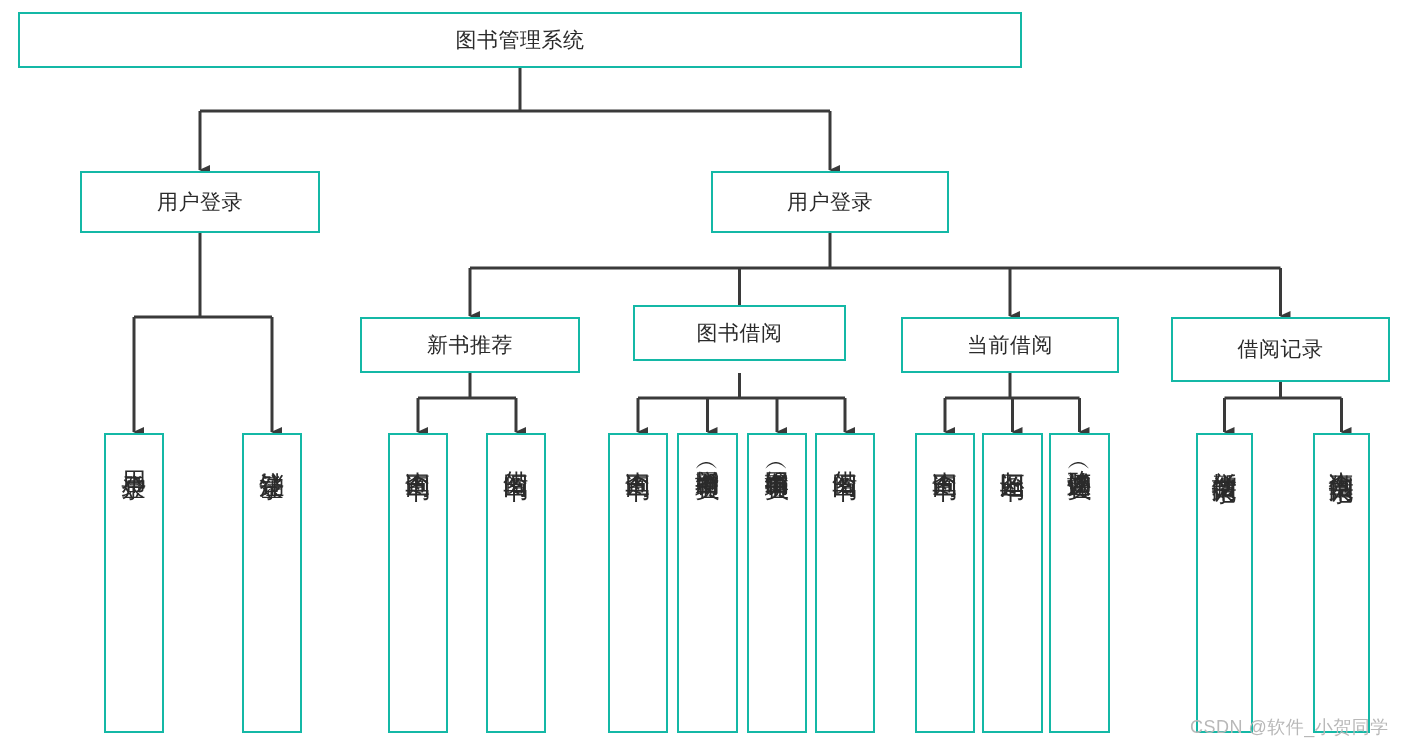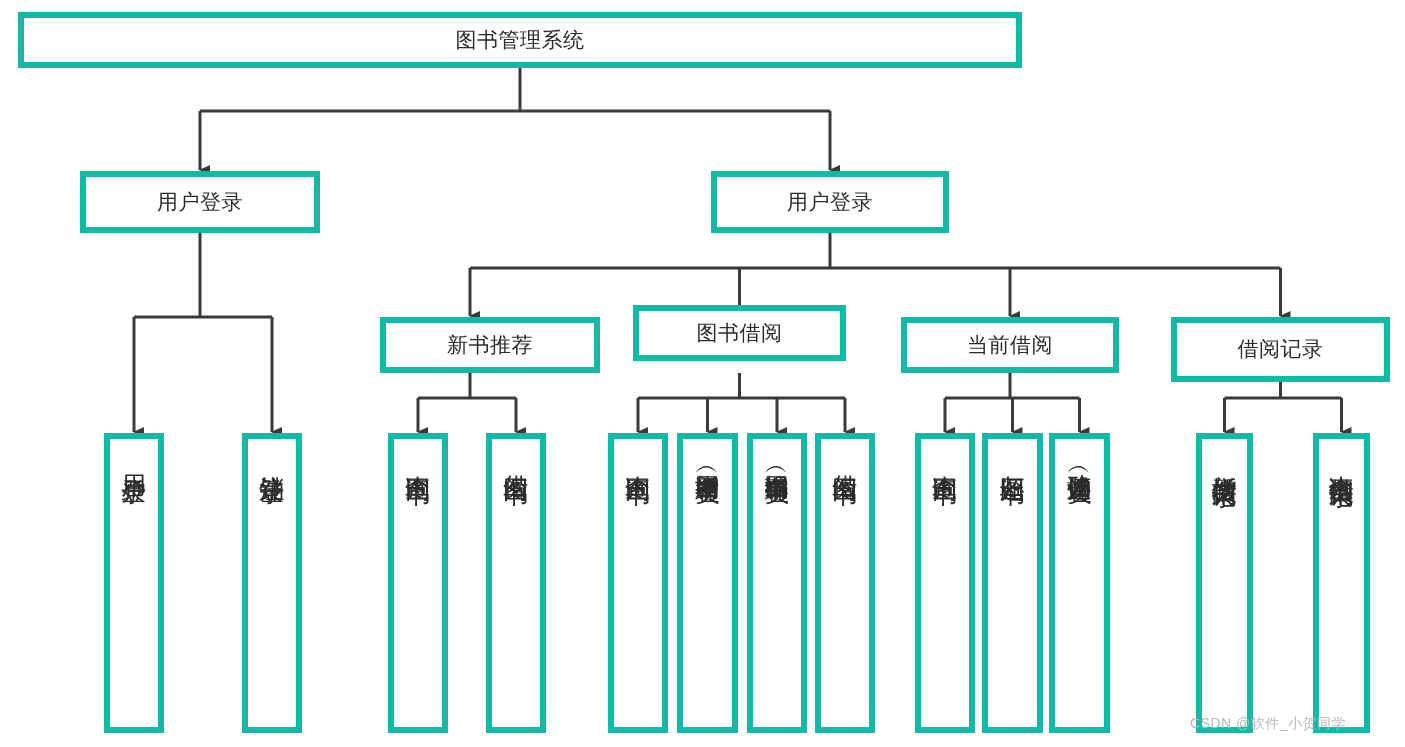--- a/index.html
+++ b/index.html
@@ -21,21 +21,21 @@
     position: absolute;
     left: 0;
     top: 0;
     width: 1405px;
     height: 747px;
     pointer-events: none;
   }
   .node {
     position: absolute;
     box-sizing: border-box;
-    border: 6px solid #14b8a6;
+    border: 2px solid #14b8a6;
     background: #ffffff;
     display: flex;
     align-items: center;
     justify-content: center;
     color: #2b2b2b;
   }
   .node .label {
     display: block;
     text-align: center;
     color: #2b2b2b;
@@ -58,21 +58,21 @@
     line-height: 1.06;
     letter-spacing: 2px;
     white-space: nowrap;
   }
   .node.vert.small .label {
     font-size: 24px;
     letter-spacing: 1px;
   }
   .watermark {
     position: absolute;
-    font-size: 14px;
+    font-size: 18px;
     color: #b8b8b8;
     white-space: nowrap;
     letter-spacing: 0.5px;
   }
 </style>
 </head>
 <body>
 
 <div id="canvas">
 
@@ -122,21 +122,21 @@
   <div id="node-layer">
       <div class="node horiz" style="left: 18px; top: 12px; width: 1004px; height: 56px;">
         <span class="label">图书管理系统</span>
       </div>
       <div class="node horiz" style="left: 80px; top: 171px; width: 240px; height: 62px;">
         <span class="label">用户登录</span>
       </div>
       <div class="node horiz" style="left: 711px; top: 171px; width: 238px; height: 62px;">
         <span class="label">用户登录</span>
       </div>
-      <div class="node horiz" style="left: 380px; top: 317px; width: 220px; height: 56px;">
+      <div class="node horiz" style="left: 360px; top: 317px; width: 220px; height: 56px;">
         <span class="label">新书推荐</span>
       </div>
       <div class="node horiz" style="left: 633px; top: 305px; width: 213px; height: 56px;">
         <span class="label">图书借阅</span>
       </div>
       <div class="node horiz" style="left: 901px; top: 317px; width: 218px; height: 56px;">
         <span class="label">当前借阅</span>
       </div>
       <div class="node horiz" style="left: 1171px; top: 317px; width: 219px; height: 65px;">
         <span class="label">借阅记录</span>

